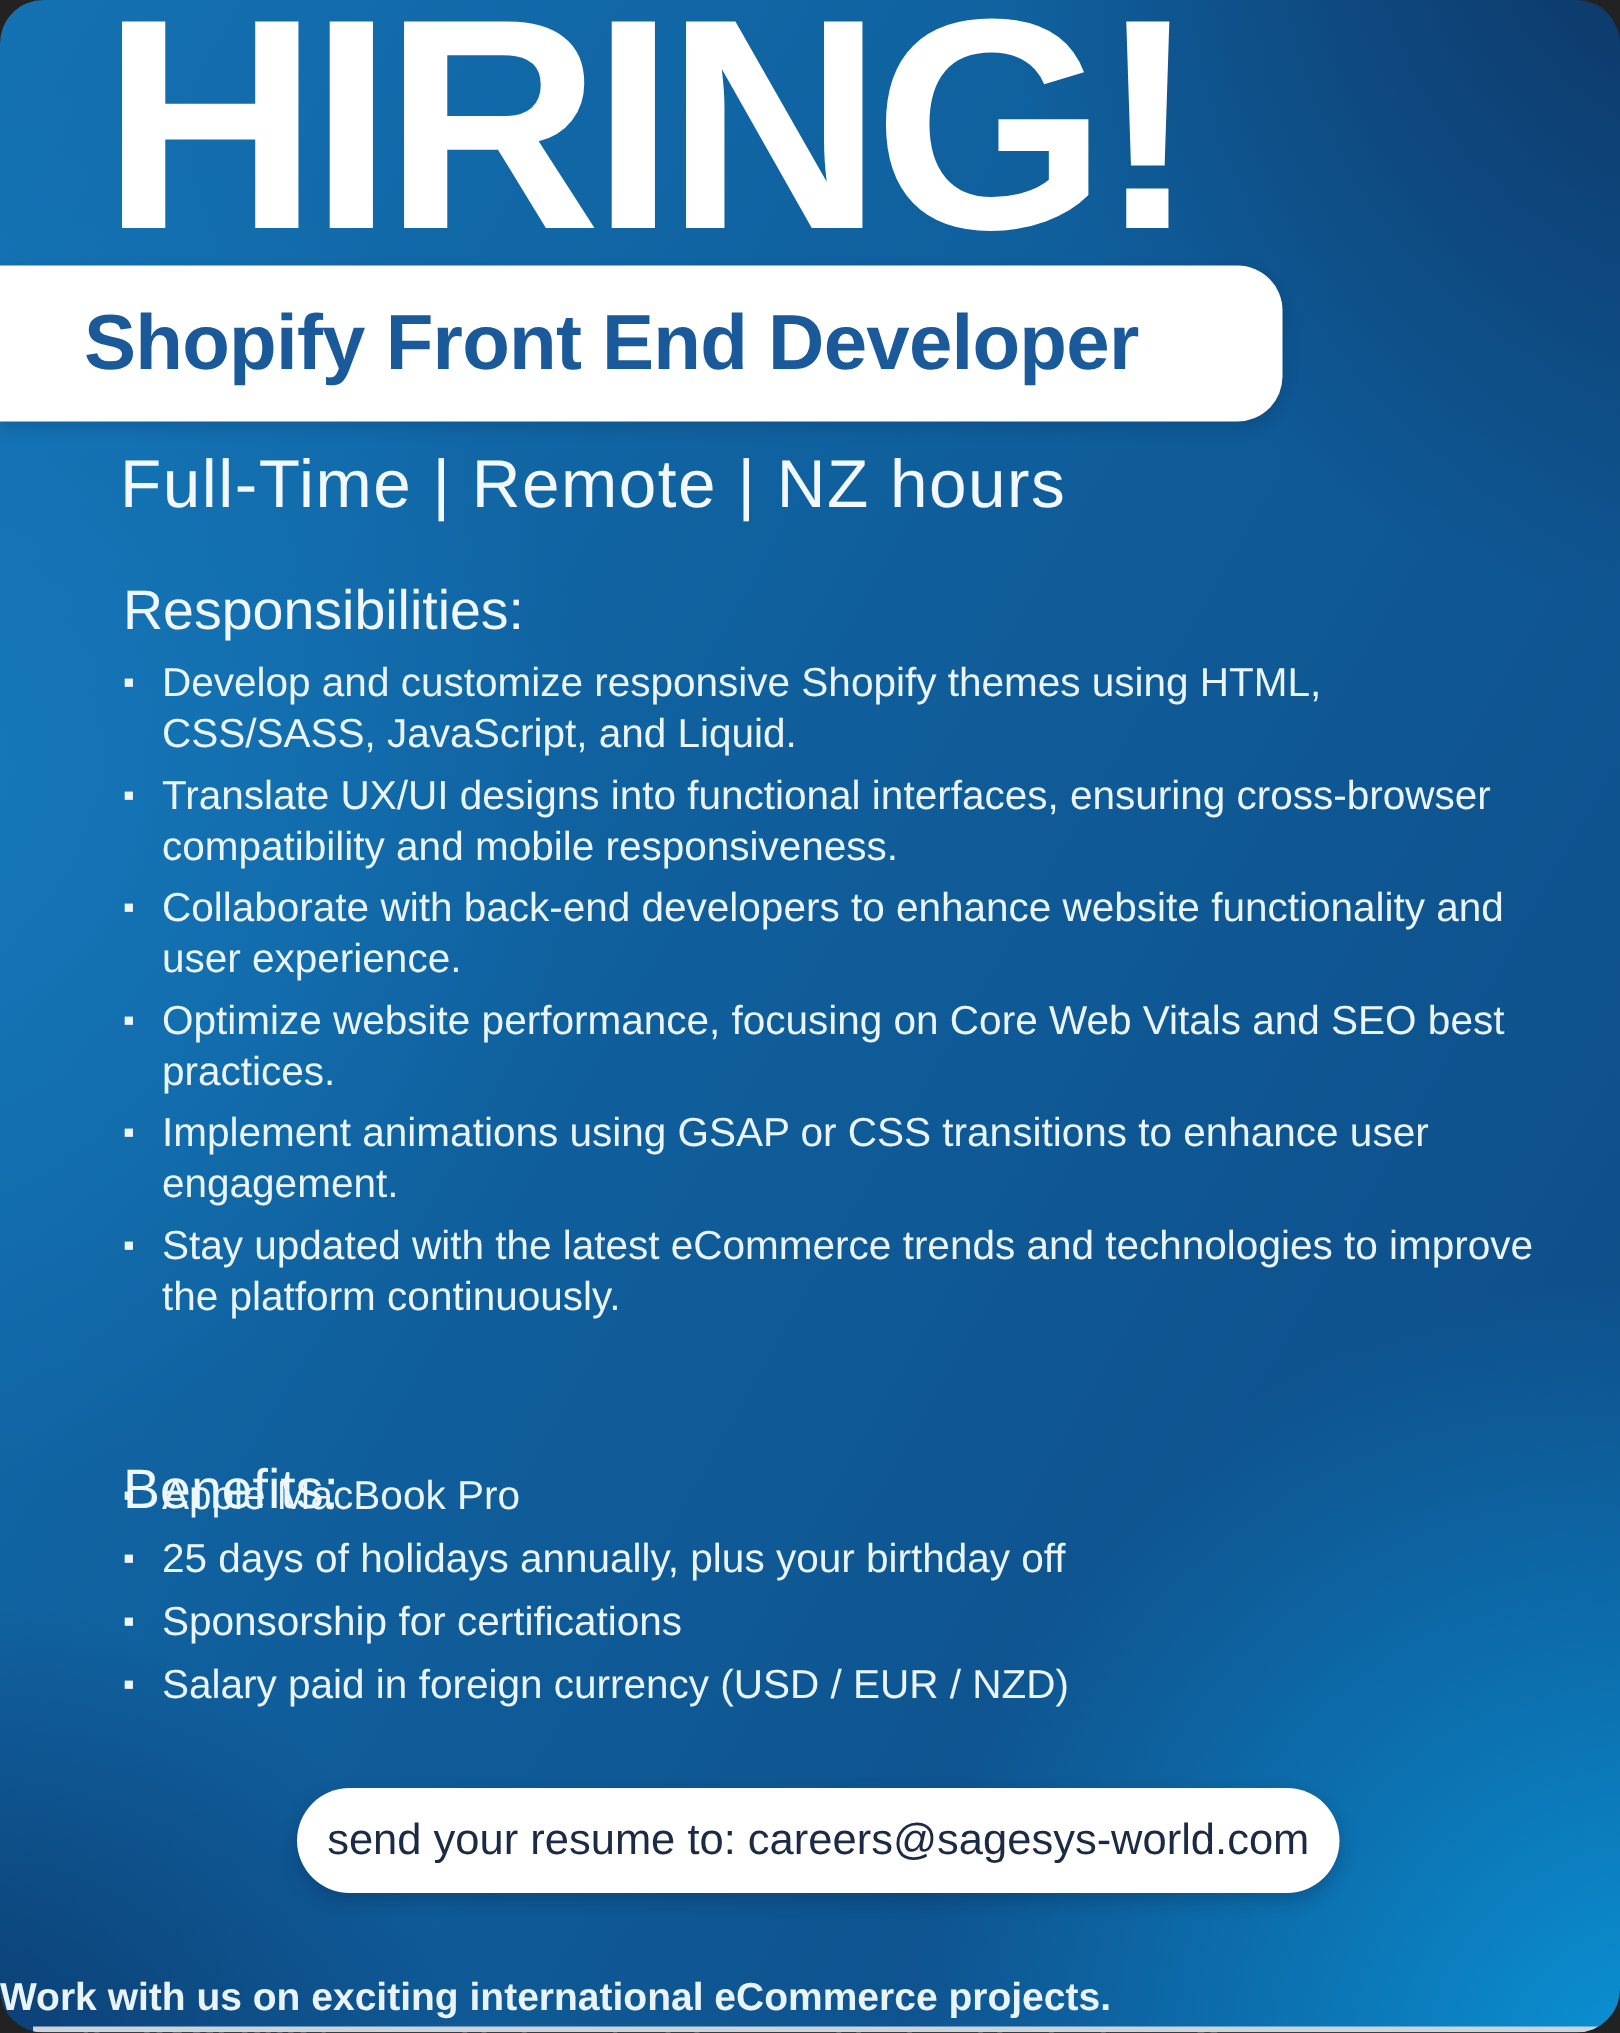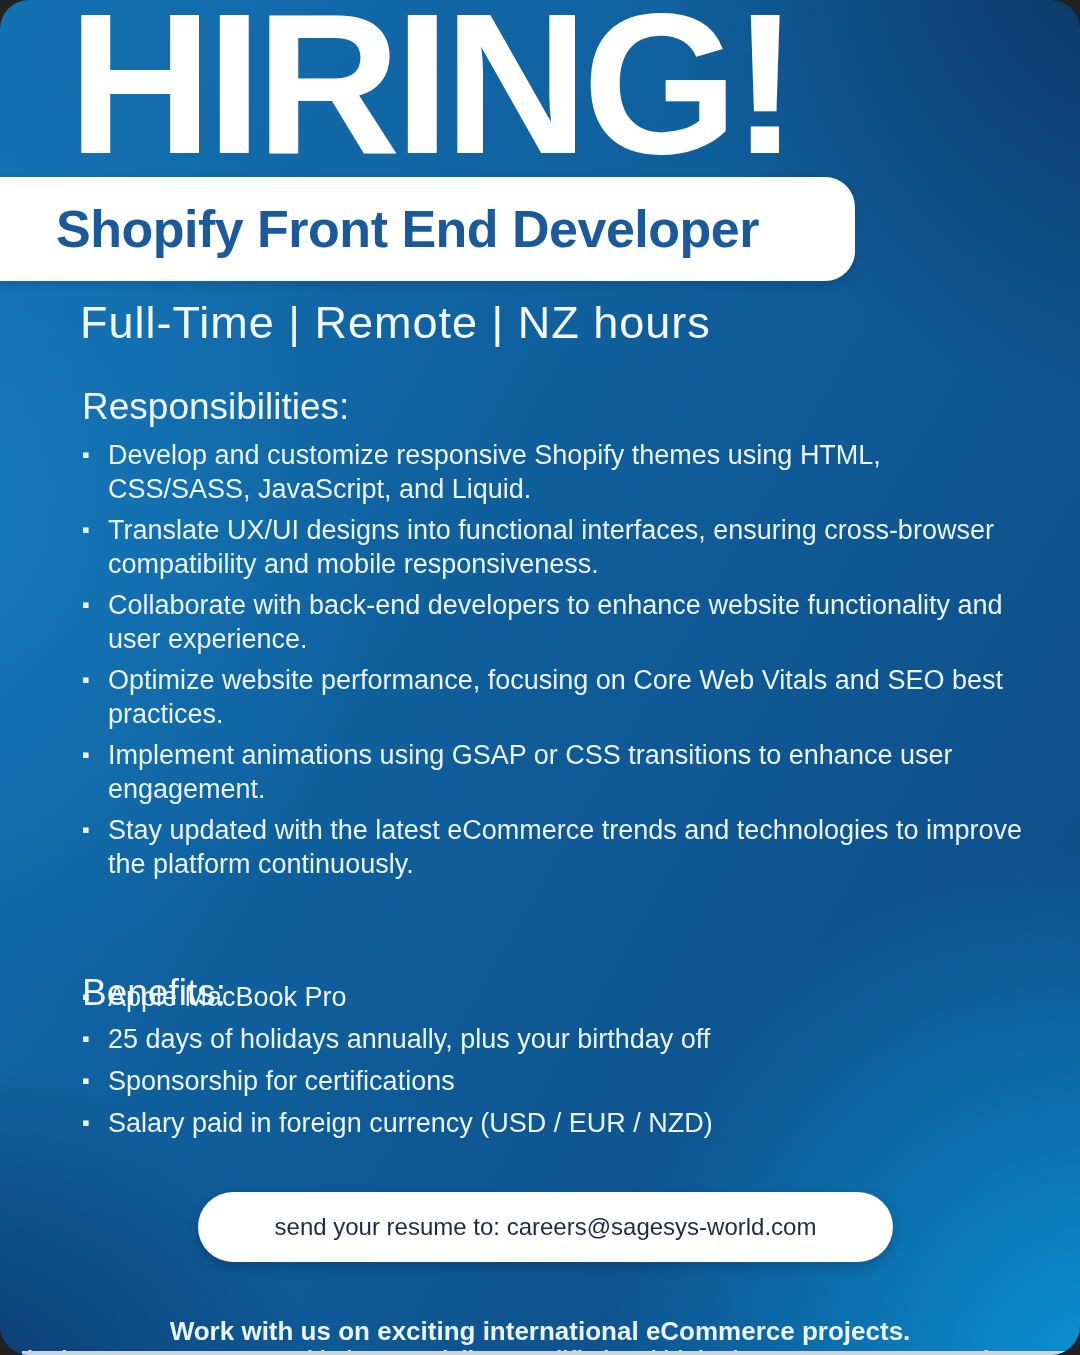--- a/index.html
+++ b/index.html
@@ -66,26 +66,26 @@
   .benefits-list{top:980px;}
   .cta-pill{
     position:absolute;top:1192px;left:198px;
     width:695px;height:70px;
     background:var(--card-bg,#ffffff);
     border-radius:35px;
     display:flex;align-items:center;justify-content:center;
     box-shadow:0 5px 12px rgba(0,25,55,.25);
   }
   .cta-pill .cta-text{
-    font-size:24px;font-weight:500;
+    font-size:29px;font-weight:500;
     color:var(--cta-text,#1c2b45);white-space:nowrap;text-align:right;
   }
   .footer-line1{
     position:absolute;top:1316px;left:0;width:100%;
-    text-align:center;
+    text-align:left;
     font-size:26px;font-weight:700;color:#e9f3fa;
   }
   .footer-line2{
     position:absolute;top:1347px;left:0;width:100%;
     text-align:center;
     font-size:23px;font-weight:600;color:#dcebf7;
     white-space:nowrap;
   }
   .bottom-strip{
     position:absolute;bottom:0;left:22px;right:0;height:4px;

